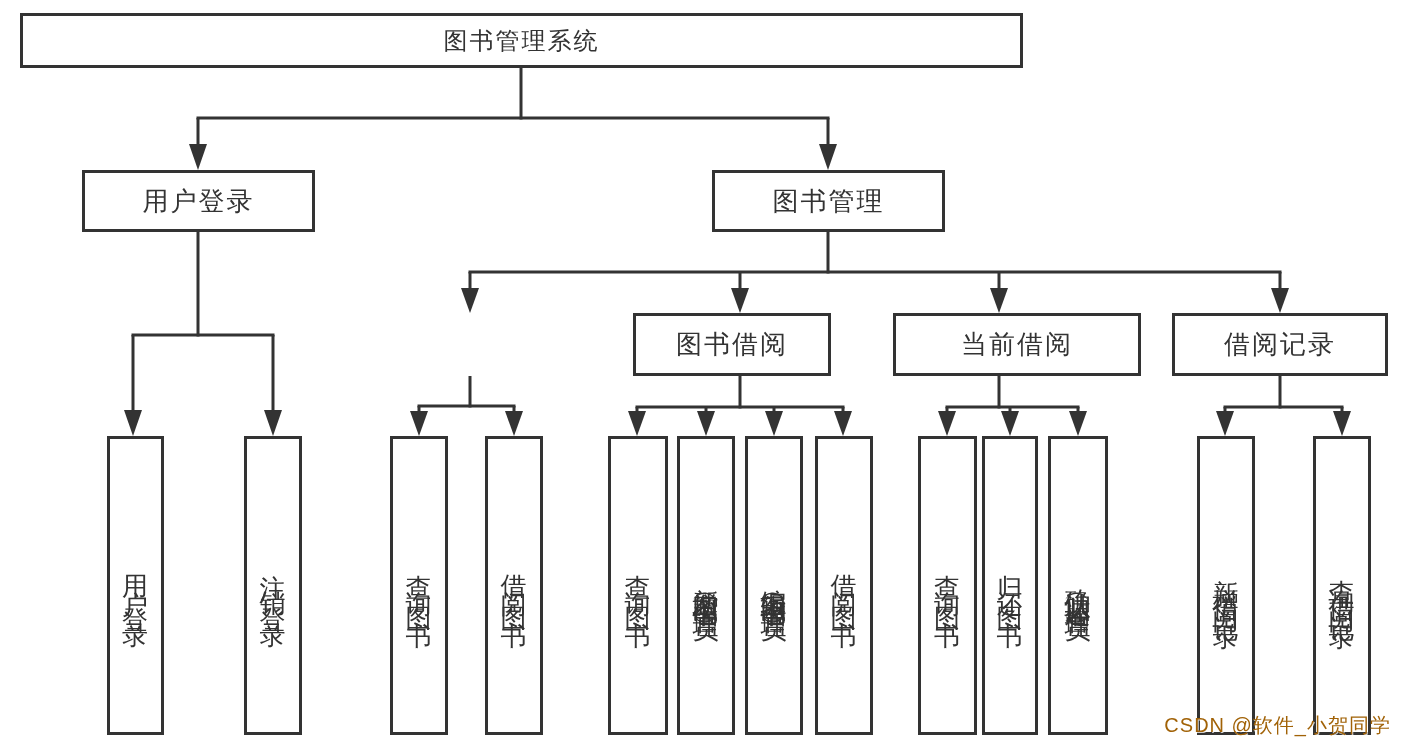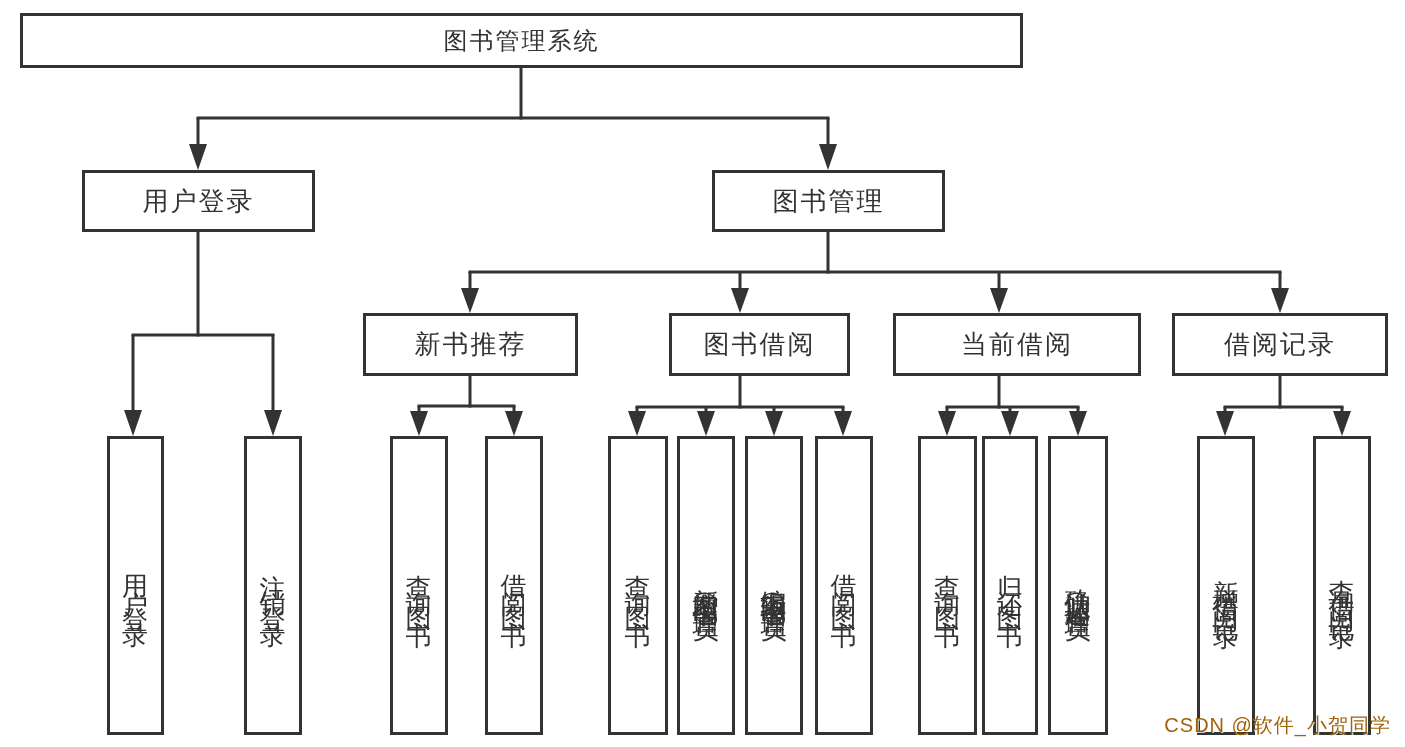--- a/index.html
+++ b/index.html
@@ -136,24 +136,21 @@
     <span class="root-label">图书管理系统</span>
   </div>
 
   <div class="node" style="left:82px; top:170px; width:233px; height:62px;">
     <span class="hlabel">用户登录</span>
   </div>
   <div class="node" style="left:712px; top:170px; width:233px; height:62px;align-items:center;">
     <span class="hlabel">图书管理</span>
   </div>
 
-  <div class="node" style="left:363px; top:313px; width:215px; height:63px;">
-    <span class="hlabel">新书推荐</span>
-  </div>
-  <div class="node" style="left:633px; top:313px; width:181px; height:63px;margin-left:36px;">
+  <div class="node" style="left:633px; top:313px; width:198px; height:63px;">
     <span class="hlabel">图书借阅</span>
   </div>
   <div class="node" style="left:893px; top:313px; width:248px; height:63px;">
     <span class="hlabel">当前借阅</span>
   </div>
   <div class="node" style="left:1172px; top:313px; width:216px; height:63px;">
     <span class="hlabel">借阅记录</span>
   </div>
 
   <div class="node" style="left:107px; top:436px; width:57px; height:299px;">

